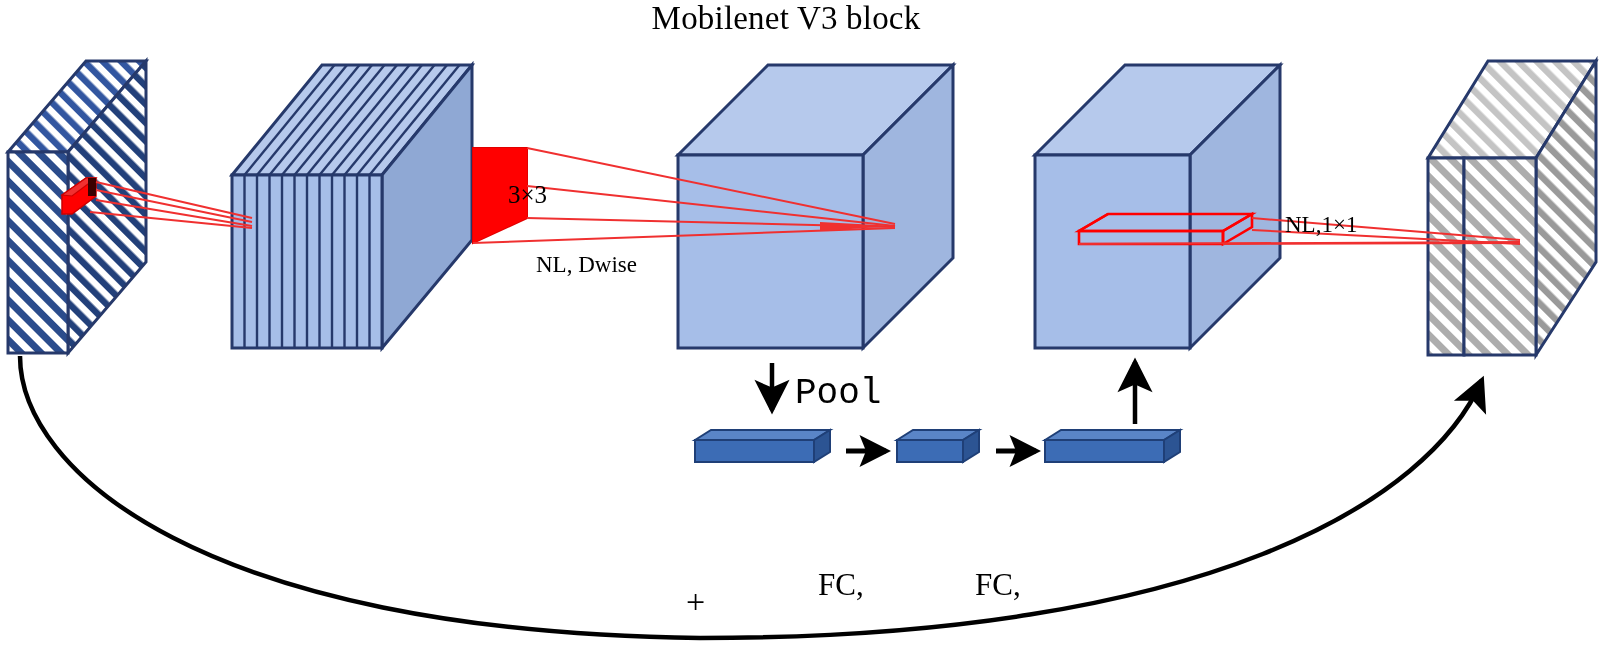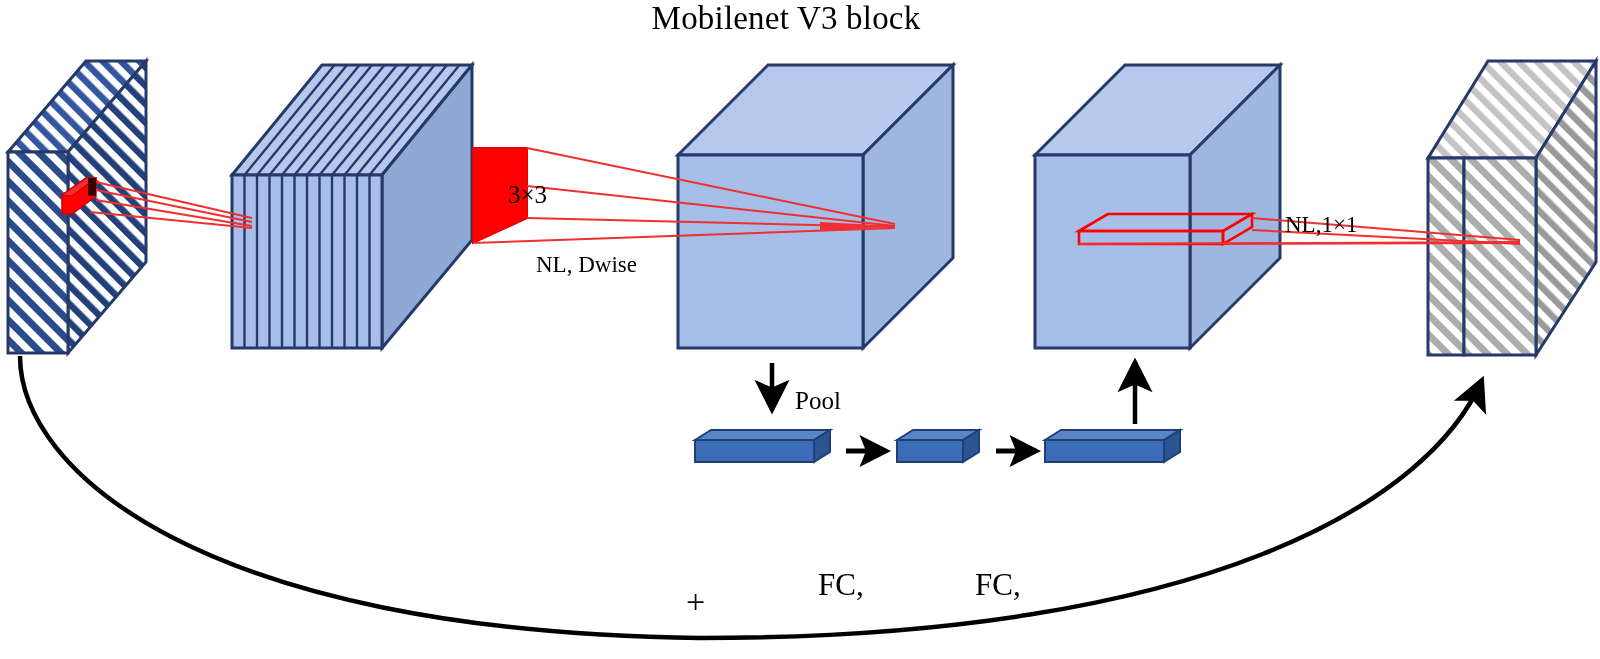--- a/index.html
+++ b/index.html
@@ -37,21 +37,21 @@
   }
   .lbl {
     position: absolute;
     color: #000;
     font-family: "Liberation Serif", "DejaVu Serif", serif;
     white-space: pre;
   }
   .lbl-3x3   { left: 508px; top: 181px; font-size: 25px; }
   .lbl-dwise { left: 536px; top: 252px; font-size: 23px; }
   .lbl-nl11  { left: 1285px; top: 212px; font-size: 23px; }
-  .lbl-pool  { left: 795px;  top: 387px; font-size: 25px; }
+  .lbl-pool  { left: 795px;  top: 373px; font-size: 36px; font-family: Liberation Mono, monospace; }
   .lbl-fc1   { left: 818px;  top: 494px; font-size: 31px; line-height: 1.18; }
   .lbl-fc2   { left: 975px;  top: 494px; font-size: 31px; line-height: 1.18; }
   .lbl-plus  { left: 686px;  top: 583px; font-size: 34px; }
 </style>
 </head>
 <body>
 
 <div id="figure">
 
   <div class="fig-title">Mobilenet V3 block</div>

